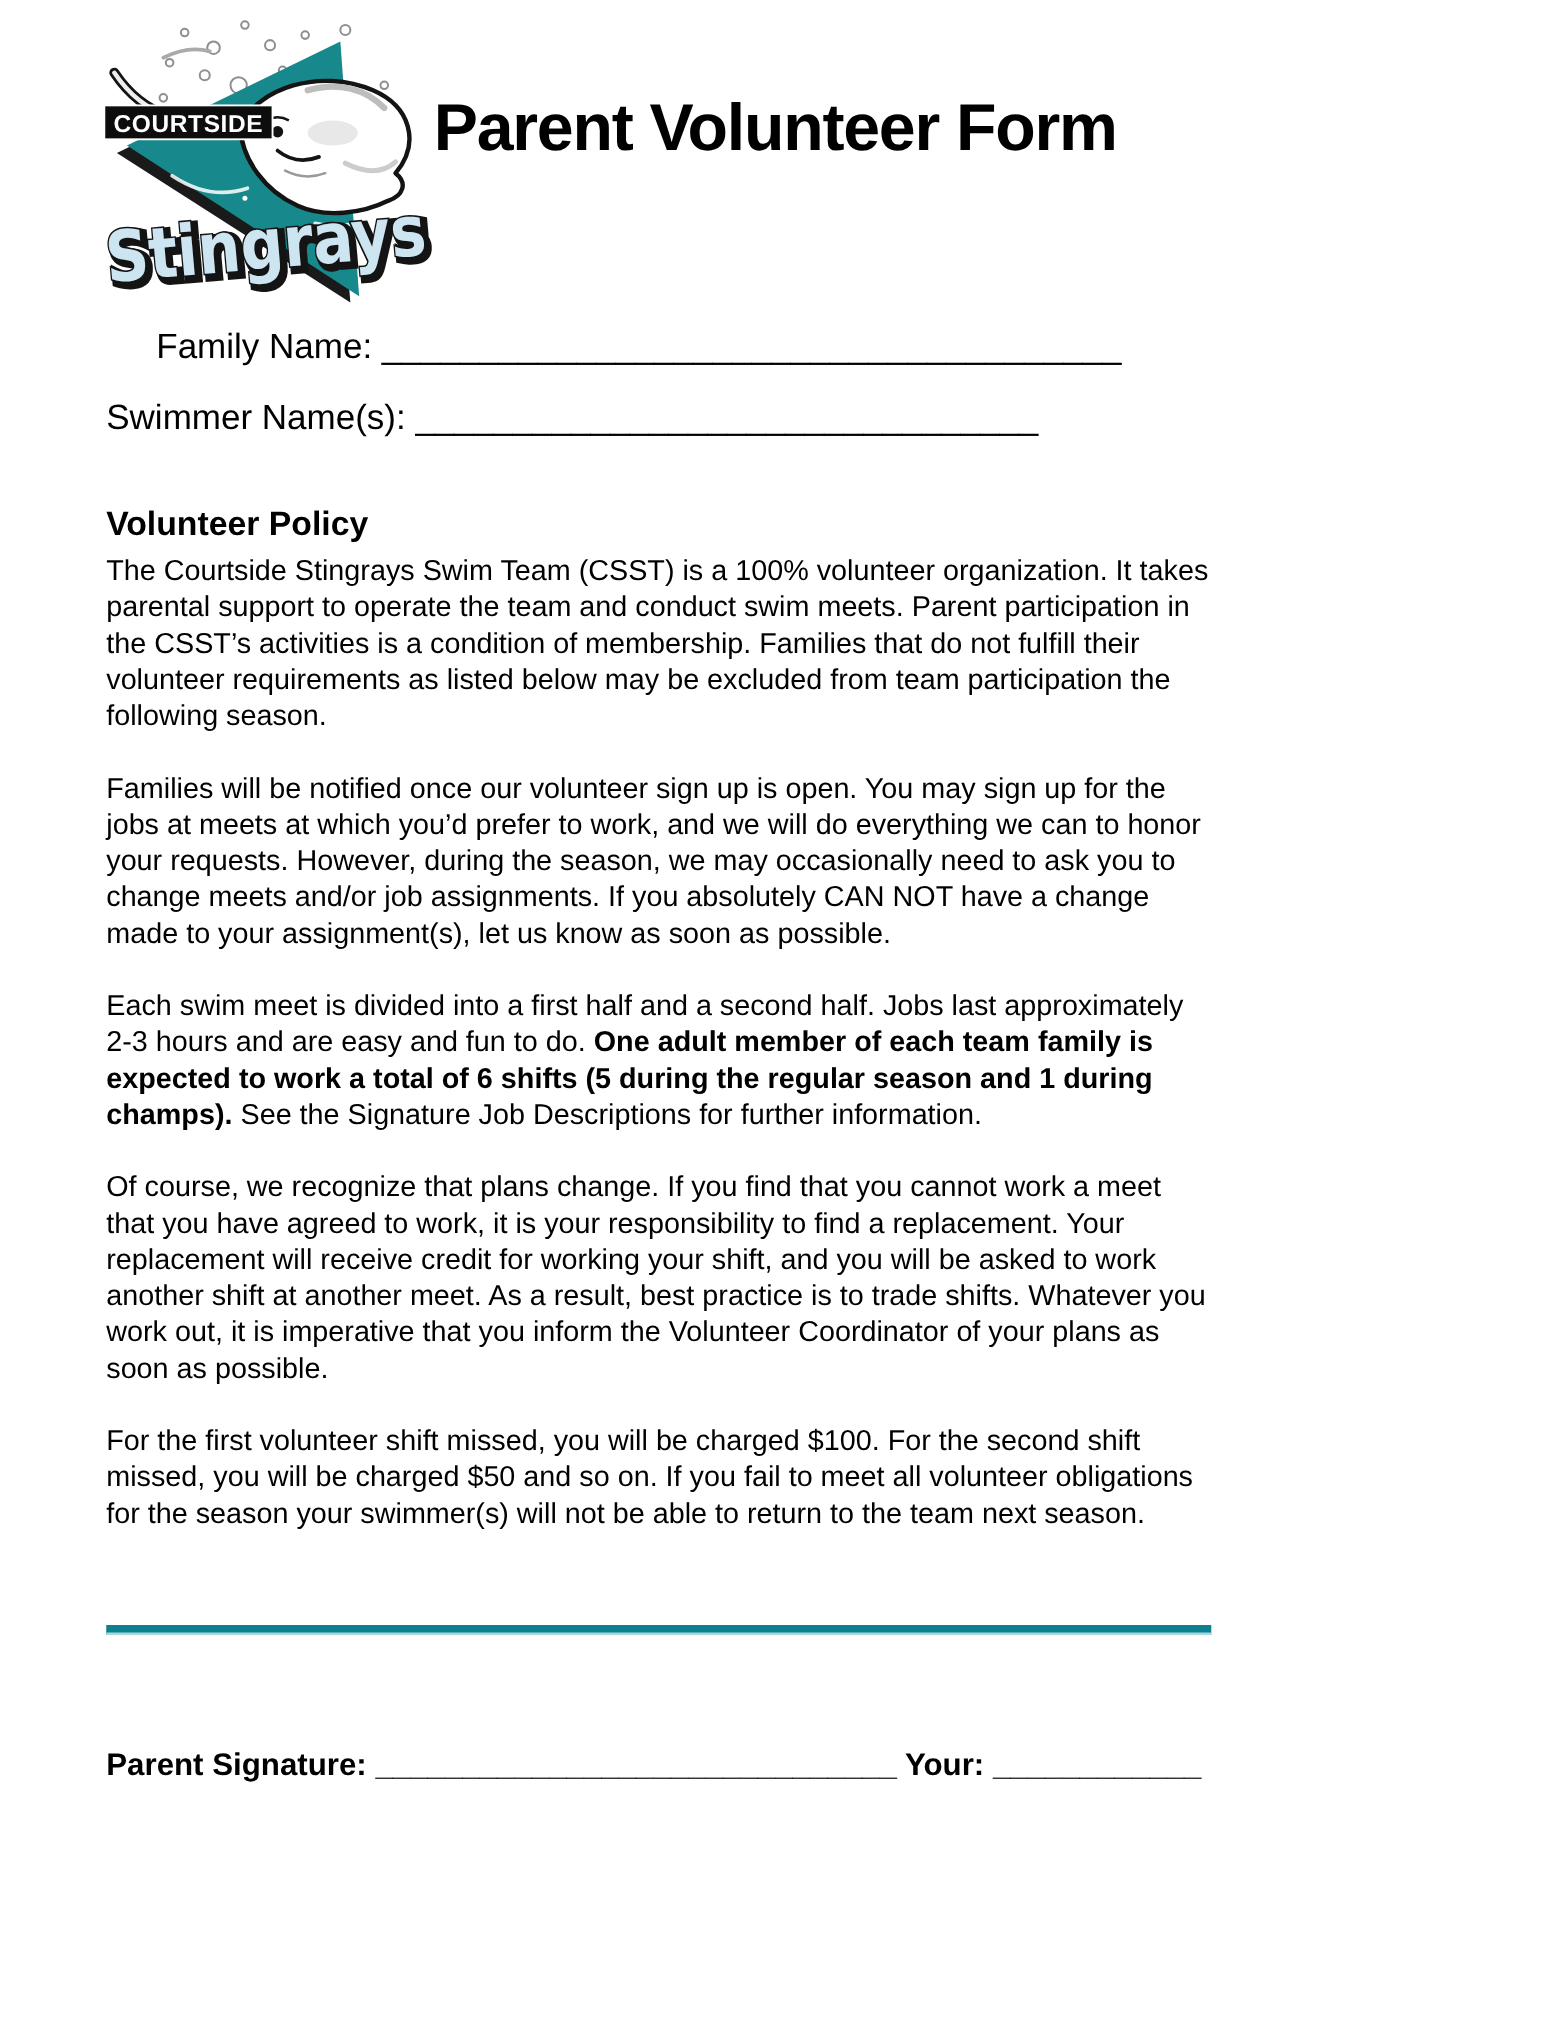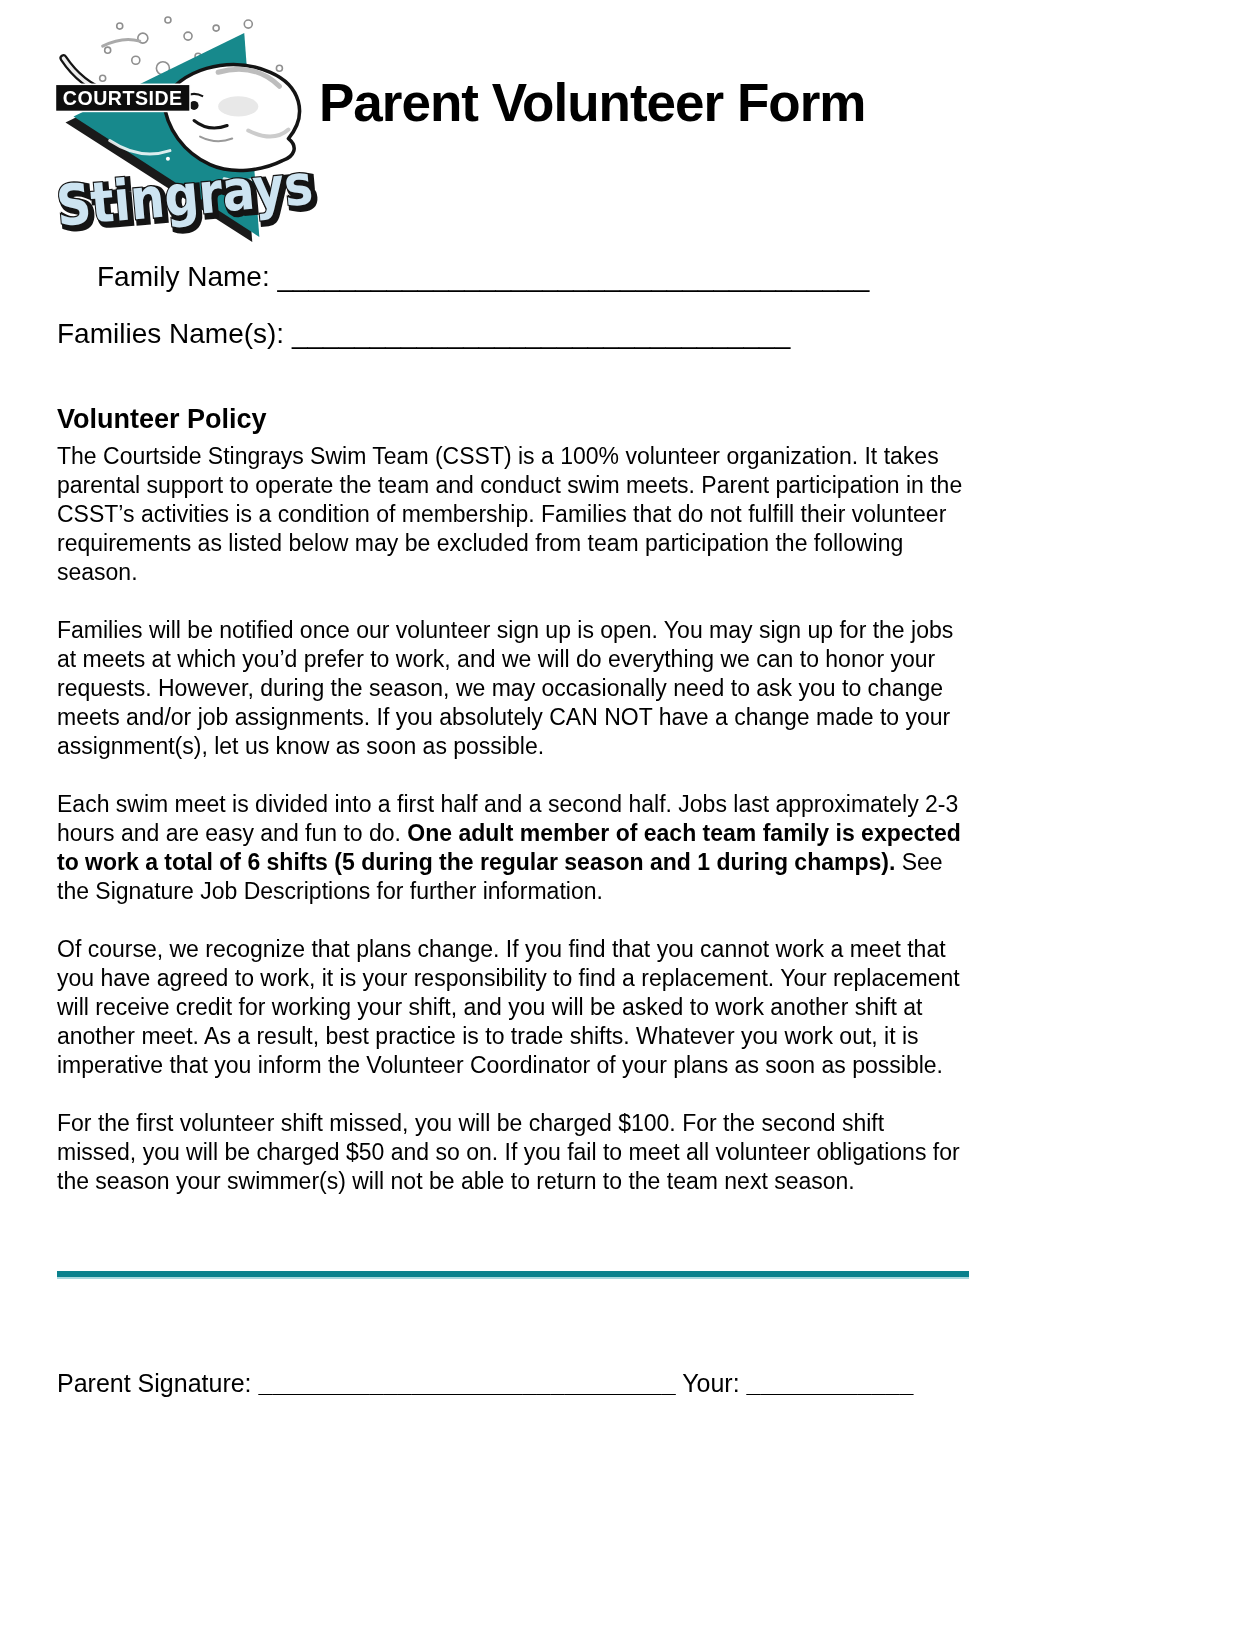--- a/index.html
+++ b/index.html
@@ -1,41 +1,41 @@
 <!DOCTYPE html>
 <html><head>
 <meta charset="utf-8">
 <style>
   html,body{margin:0;padding:0;background:#ffffff;}
   body{
     width:1238px;height:1628px;overflow:hidden;
     font-family:"Liberation Sans", sans-serif;color:#000;
     -webkit-font-smoothing:antialiased;
   }
-  .page{box-sizing:border-box;width:1044px;height:1628px;padding:0 75px 0 57px;position:relative;}
+  .page{box-sizing:border-box;width:1044px;height:1628px;padding:0 75px 0 85px;position:relative;}
   .header{display:flex;align-items:flex-start;height:245px;}
   .logo-wrap{width:272px;flex:0 0 272px;margin:8px 0 0 -10px;}
   .title{
     flex:1;margin:75px 0 0 0;padding-right:28px;
     font-size:53px;font-weight:700;letter-spacing:-1px;line-height:1.05;
   }
   .field-row{font-size:28px;margin:0;height:57px;line-height:36px;}
   .field-row:first-of-type{margin-top:14px;margin-left:40px;}
   .blank{font-weight:400;white-space:nowrap;letter-spacing:0;}
   .policy-heading{font-size:27px;font-weight:700;margin:30px 0 7px 0;line-height:32px;}
   p.body{font-size:23px;line-height:29px;margin:0 0 29px 0;}
   p.body .b{font-weight:700;}
   .divider{
     border:none;height:6px;background:#0A818D;border-bottom:2px solid #A8D8DE;
     margin:75px 0 0 0;width:100%;
   }
   .ack{margin-top:76px !important;}
   .sig-row{margin-top:88px;font-size:25px;font-weight:700;line-height:32px;white-space:nowrap;}
   .sig-blank{font-weight:700;}
-  .sig-label{font-weight:400;}
+  .sig-label{font-weight:700;}
 </style>
 </head>
 <body>
 
 <div class="page">
 
   <header class="header">
     <div class="logo-wrap">
       <svg viewBox="0 0 270 235" width="272" height="236">
 
@@ -101,21 +101,21 @@
       </svg>
     </div>
     <h1 class="title">Parent Volunteer Form</h1>
   </header>
 
   <div class="field-row">
     <span class="field-label">Family Name: </span><span class="blank">______________________________________</span>
   </div>
 
   <div class="field-row">
-    <span class="field-label">Families Name(s): </span><span class="blank">________________________________</span>
+    <span class="field-label">Swimmer Name(s): </span><span class="blank">________________________________</span>
   </div>
 
   <h2 class="policy-heading">Volunteer Policy</h2>
 
   <p class="body">The Courtside Stingrays Swim Team (CSST) is a 100% volunteer organization. It takes parental support to operate the team and conduct swim meets. Parent participation in the CSST’s activities is a condition of membership. Families that do not fulfill their volunteer requirements as listed below may be excluded from team participation the following season.</p>
 
   <p class="body">Families will be notified once our volunteer sign up is open. You may sign up for the jobs at meets at which you’d prefer to work, and we will do everything we can to honor your requests. However, during the season, we may occasionally need to ask you to change meets and/or job assignments. If you absolutely CAN NOT have a change made to your assignment(s), let us know as soon as possible.</p>
 
   <p class="body"><span>Each swim meet is divided into a first half and a second half. Jobs last approximately 2-3 hours and are easy and fun to do. </span><span class="b">One adult member of each team family is expected to work a total of 6 shifts (5 during the regular season and 1 during champs).</span><span> See the Signature Job Descriptions for further information.</span></p>
 

